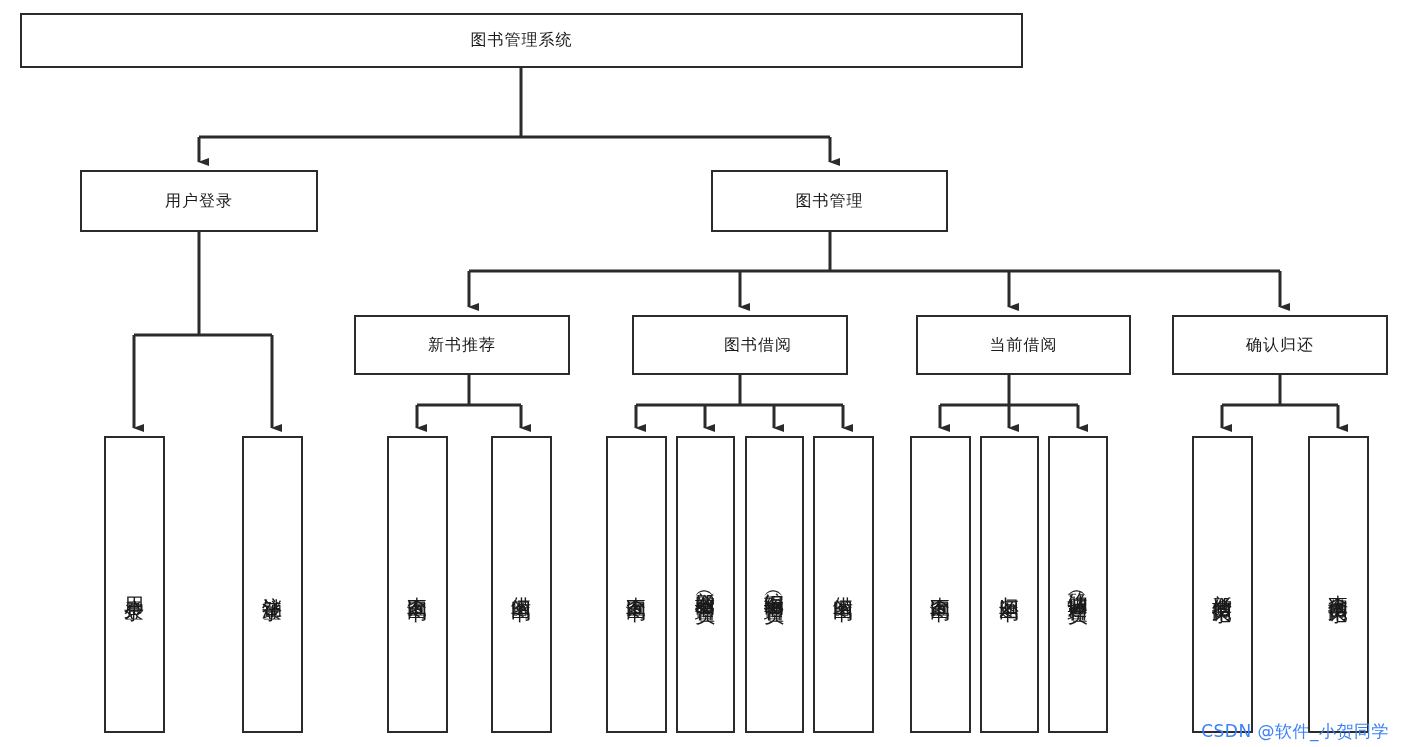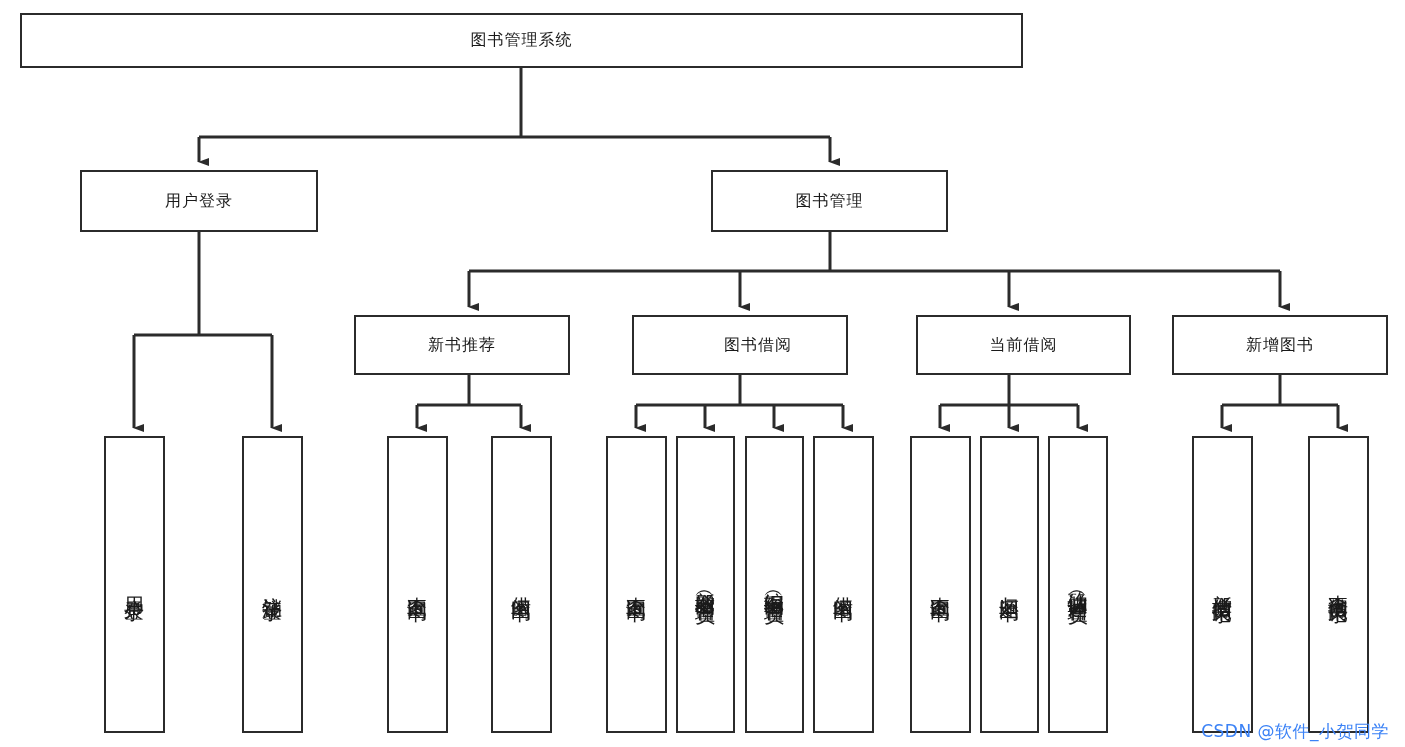--- a/index.html
+++ b/index.html
@@ -138,21 +138,21 @@
   <div class="node horizontal" style="left:354px; top:315px; width:216px; height:60px;">
     <span class="lbl">新书推荐</span>
   </div>
   <div class="node horizontal" style="left:632px; top:315px; width:216px; height:60px;padding-left:36px;">
     <span class="lbl">图书借阅</span>
   </div>
   <div class="node horizontal" style="left:902px; top:315px; width:215px; height:60px;margin-left:14px;">
     <span class="lbl">当前借阅</span>
   </div>
   <div class="node horizontal" style="left:1172px; top:315px; width:216px; height:60px;">
-    <span class="lbl">新增图书</span>
+    <span class="lbl">确认归还</span>
   </div>
 
   <div class="node leaf" style="left:104px; top:436px; width:61px; height:297px;">
     <span class="lbl">用户登录</span>
   </div>
   <div class="node leaf" style="left:242px; top:436px; width:61px; height:297px;">
     <span class="lbl">注销登录</span>
   </div>
 
   <div class="node leaf" style="left:387px; top:436px; width:61px; height:297px;">

